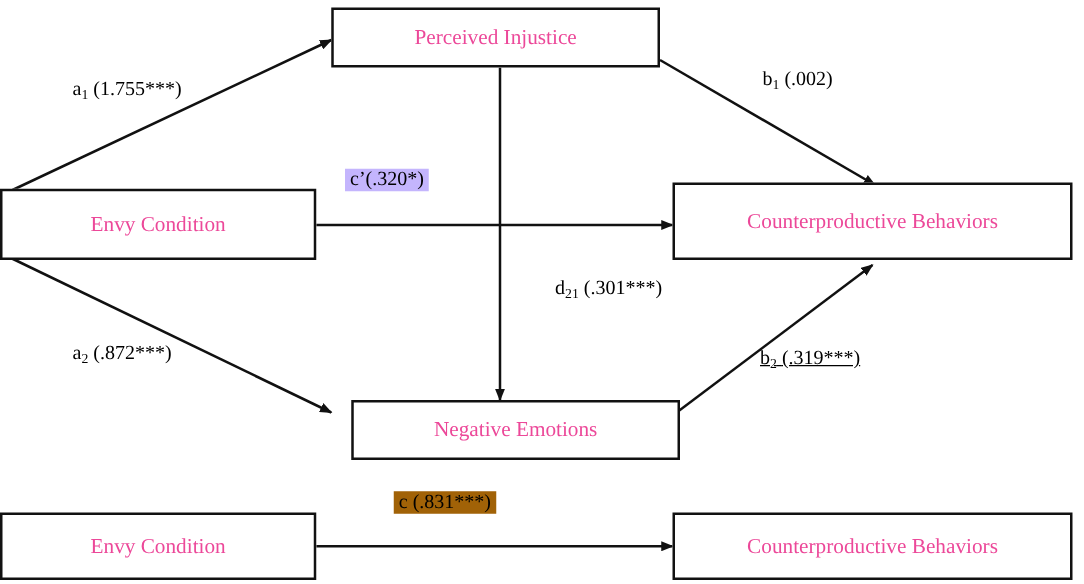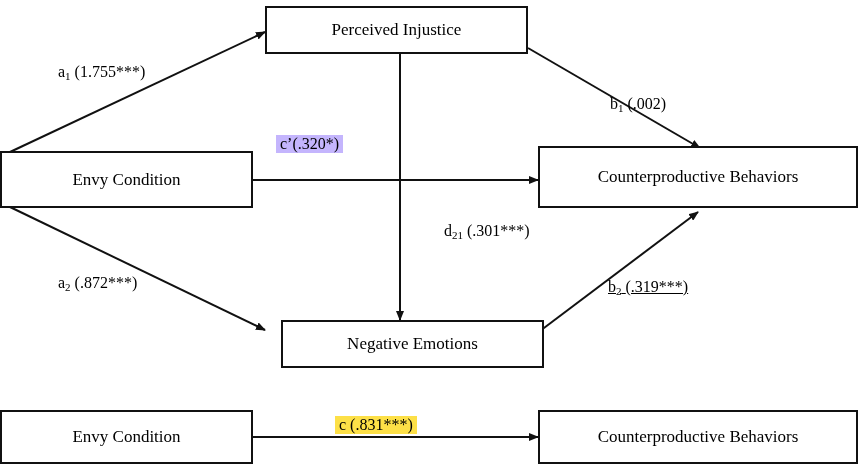--- a/index.html
+++ b/index.html
@@ -17,21 +17,21 @@
   }
   .node {
     position: absolute;
     box-sizing: border-box;
     border: 2px solid #111111;
     background: #ffffff;
     display: flex;
     align-items: center;
     justify-content: center;
     font-size: 17px;
-    color: #000000;
+    color: #ec4899;
     white-space: nowrap;
     z-index: 3;
   }
   .edge-label {
     position: absolute;
     font-size: 16px;
     color: #000000;
     white-space: nowrap;
     z-index: 4;
     background: transparent;
@@ -100,21 +100,21 @@
 
   <div class="node" style="left:538px; top:410px; width:320px; height:54px;">
     <span>Counterproductive Behaviors</span>
   </div>
 
   <div class="edge-label" style="left:58px; top:63px;">
     <span>a</span><sub>1</sub>
     <span>(1.755***)</span>
   </div>
 
-  <div class="edge-label" style="left:610px; top:55px;margin-top:40px;">
+  <div class="edge-label" style="left:610px; top:55px;">
     <span>b</span><sub>1</sub>
     <span>(.002)</span>
   </div>
 
   <div class="edge-label" style="left:276px; top:135px; background:#c4b5fd; padding:0 4px;">
     <span>c’</span><span>(.320*)</span>
   </div>
 
   <div class="edge-label" style="left:416px; top:222px; background:#ffffff; padding:0 4px;margin-left:24px;">
     <span>d</span><sub>21</sub>
@@ -124,18 +124,18 @@
   <div class="edge-label" style="left:58px; top:274px;">
     <span>a</span><sub>2</sub>
     <span>(.872***)</span>
   </div>
 
   <div class="edge-label" style="left:608px; top:278px;text-decoration:underline;">
     <span>b</span><sub>2</sub>
     <span>(.319***)</span>
   </div>
 
-  <div class="edge-label" style="left:315px; top:416px; background:#fde047; padding:0 4px;margin-left:20px;">
+  <div class="edge-label" style="left:315px; top:393px; background:#a16207; padding:0 4px;">
     <span>c</span>
     <span>(.831***)</span>
   </div>
 
 </div>
 
 </body></html>

